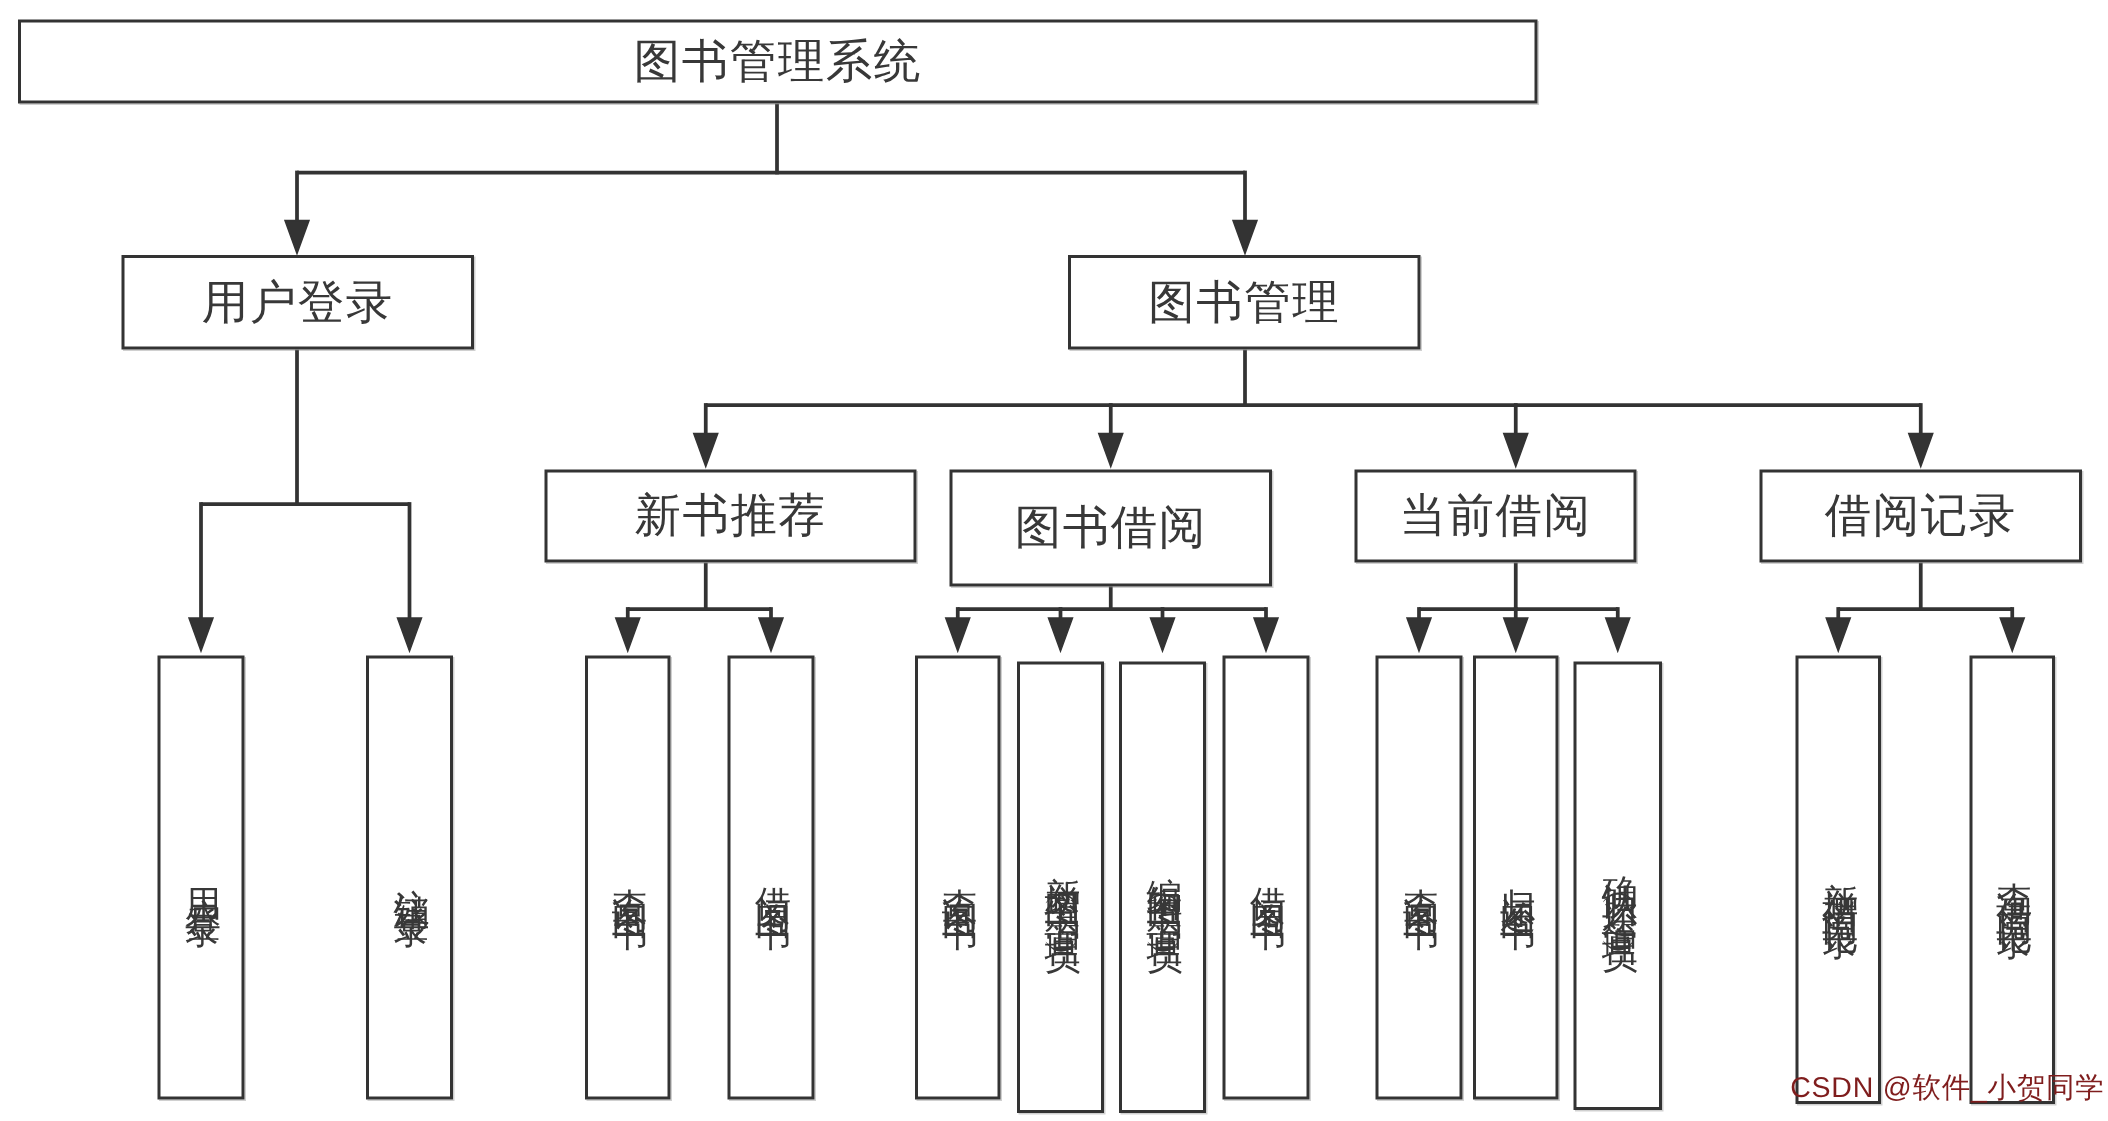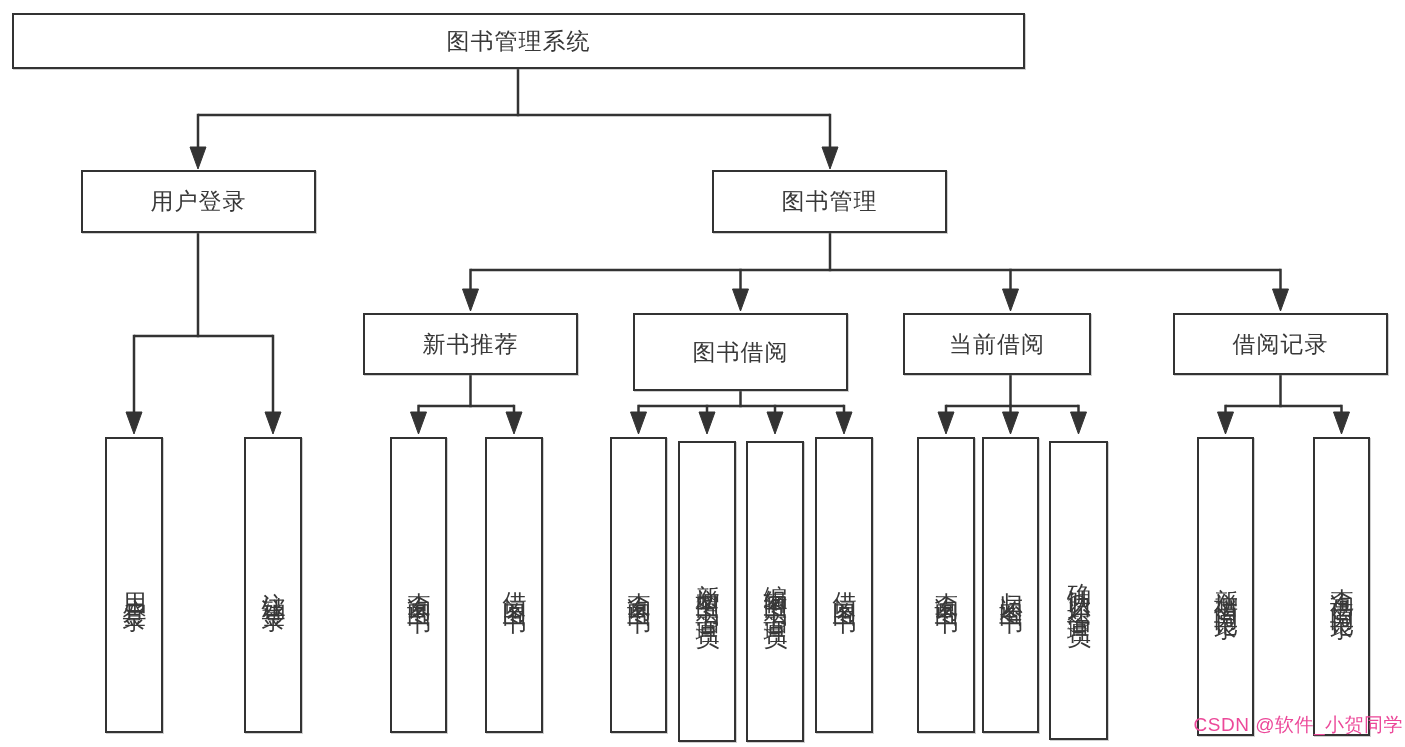--- a/index.html
+++ b/index.html
@@ -8,28 +8,28 @@
     font-family:"Liberation Sans","DejaVu Sans",sans-serif;color:#383838;
   }
   .wires{position:absolute;left:0;top:0;z-index:1;}
   .wires line{stroke:#333333;stroke-width:2.5;}
   .wires polygon{fill:#333333;stroke:#333333;stroke-width:1;}
   .node{
     position:absolute;box-sizing:border-box;background:#ffffff;
     border:2.5px solid #333333;display:flex;align-items:center;justify-content:center;
     z-index:2;box-shadow:1px 1px 0 rgba(120,120,120,0.35);
   }
-  .node.h span{font-size:23px;letter-spacing:1px;white-space:nowrap;}
+  .node.h span{font-size:31px;letter-spacing:1px;white-space:nowrap;}
   .node.leaf span{
     writing-mode:vertical-rl;text-orientation:mixed;
     font-size:24px;letter-spacing:6px;line-height:1.2;white-space:nowrap;
   }
   .watermark{
     position:absolute;right:2px;bottom:9px;z-index:5;
-    font-size:19px;letter-spacing:0.5px;color:#ec4899;white-space:nowrap;
+    font-size:19px;letter-spacing:0.5px;color:#7f1d1d;white-space:nowrap;
   }
 </style>
 </head>
 <body>
 
 <div class="stage">
 
   <svg class="wires" width="1405" height="747" viewBox="0 0 1405 747">
 
     <g>
@@ -110,21 +110,21 @@
     <span>图书管理系统</span>
   </div>
 
   <div class="node h" style="left:81px;top:170px;width:235px;height:63px;">
     <span>用户登录</span>
   </div>
   <div class="node h" style="left:712px;top:170px;width:235px;height:63px;">
     <span>图书管理</span>
   </div>
 
-  <div class="node h" style="left:363px;top:313px;width:215px;height:62px;">
+  <div class="node h" style="left:363px;top:313px;width:248px;height:62px;">
     <span>新书推荐</span>
   </div>
   <div class="node h" style="left:633px;top:313px;width:215px;height:78px;">
     <span>图书借阅</span>
   </div>
   <div class="node h" style="left:903px;top:313px;width:188px;height:62px;">
     <span>当前借阅</span>
   </div>
   <div class="node h" style="left:1173px;top:313px;width:215px;height:62px;">
     <span>借阅记录</span>

